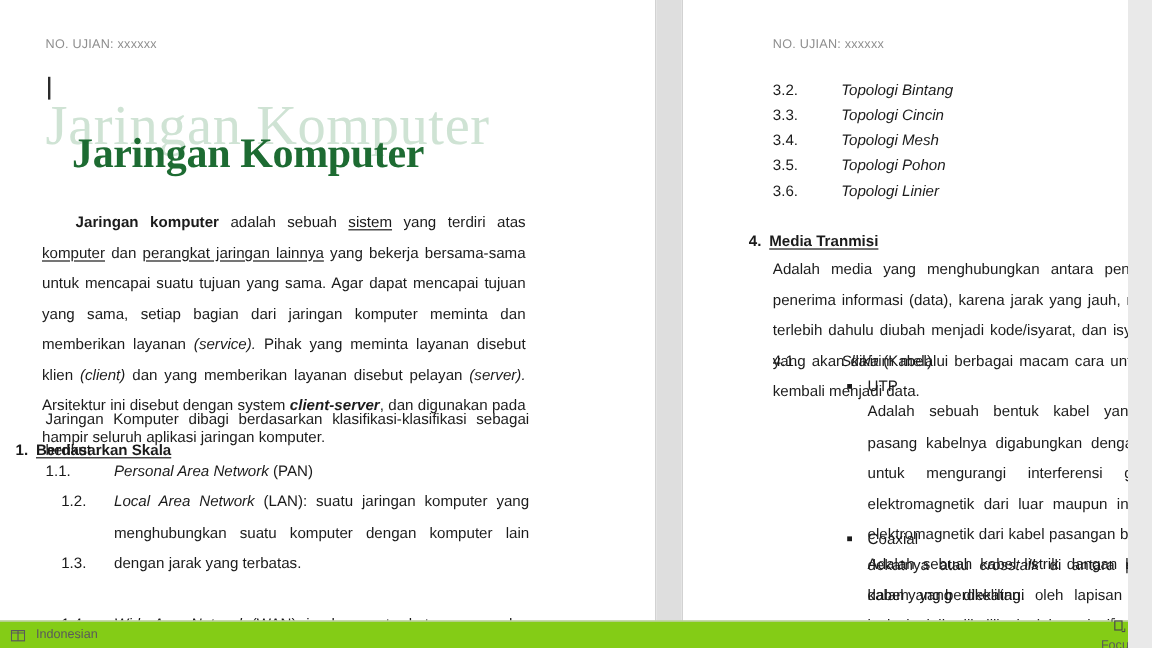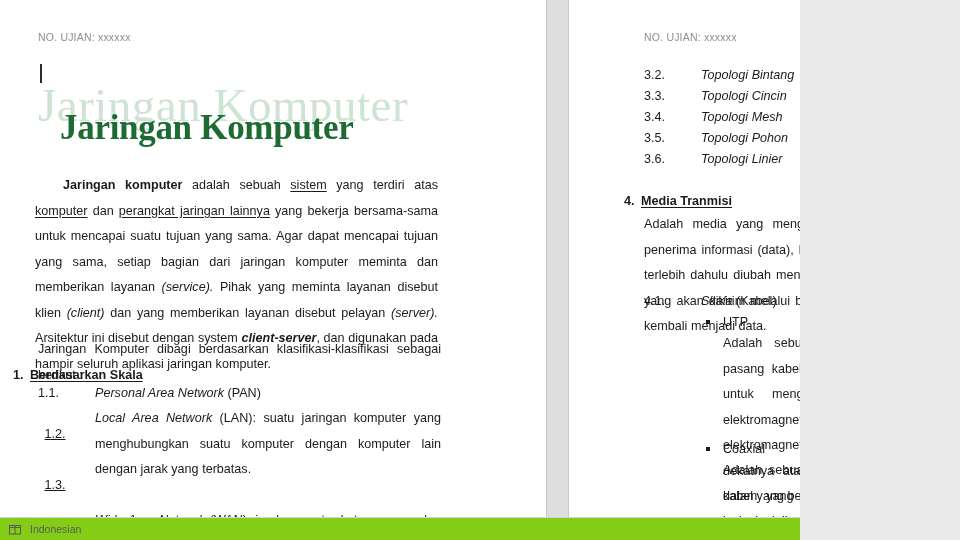--- a/index.html
+++ b/index.html
@@ -7,21 +7,21 @@
     padding: 0;
     width: 960px;
     height: 540px;
     overflow: hidden;
     background: #e9e9e9;
     font-family: "Liberation Sans", sans-serif;
   }
 
   #app {
     position: relative;
-    width: 800px;
+    width: 940px;
     height: 540px;
     overflow: hidden;
     background: #e3e3e3;
   }
 
   
   .doc-canvas {
     position: absolute;
     left: 0; top: 0;
     width: 960px;
@@ -155,24 +155,23 @@
     position: absolute;
     font-size: 12.6px;
     line-height: 25.5px;
     color: #1b1b1b;
     text-align: justify;
     text-justify: inter-word;
   }
   .item2 .num {
     position: absolute;
     left: 0;
-    top: 16px;
+    top: 0;
     width: 34px;
-    text-align: center;
-    text-decoration: underline;
+    text-align: right;
   }
   .item2 .body { display: block; margin-left: 57px; }
   .item2 i { font-style: italic; }
 
   .item3 {
     position: absolute;
     font-size: 12.6px;
     line-height: 25.5px;
     color: #1b1b1b;
     white-space: nowrap;

